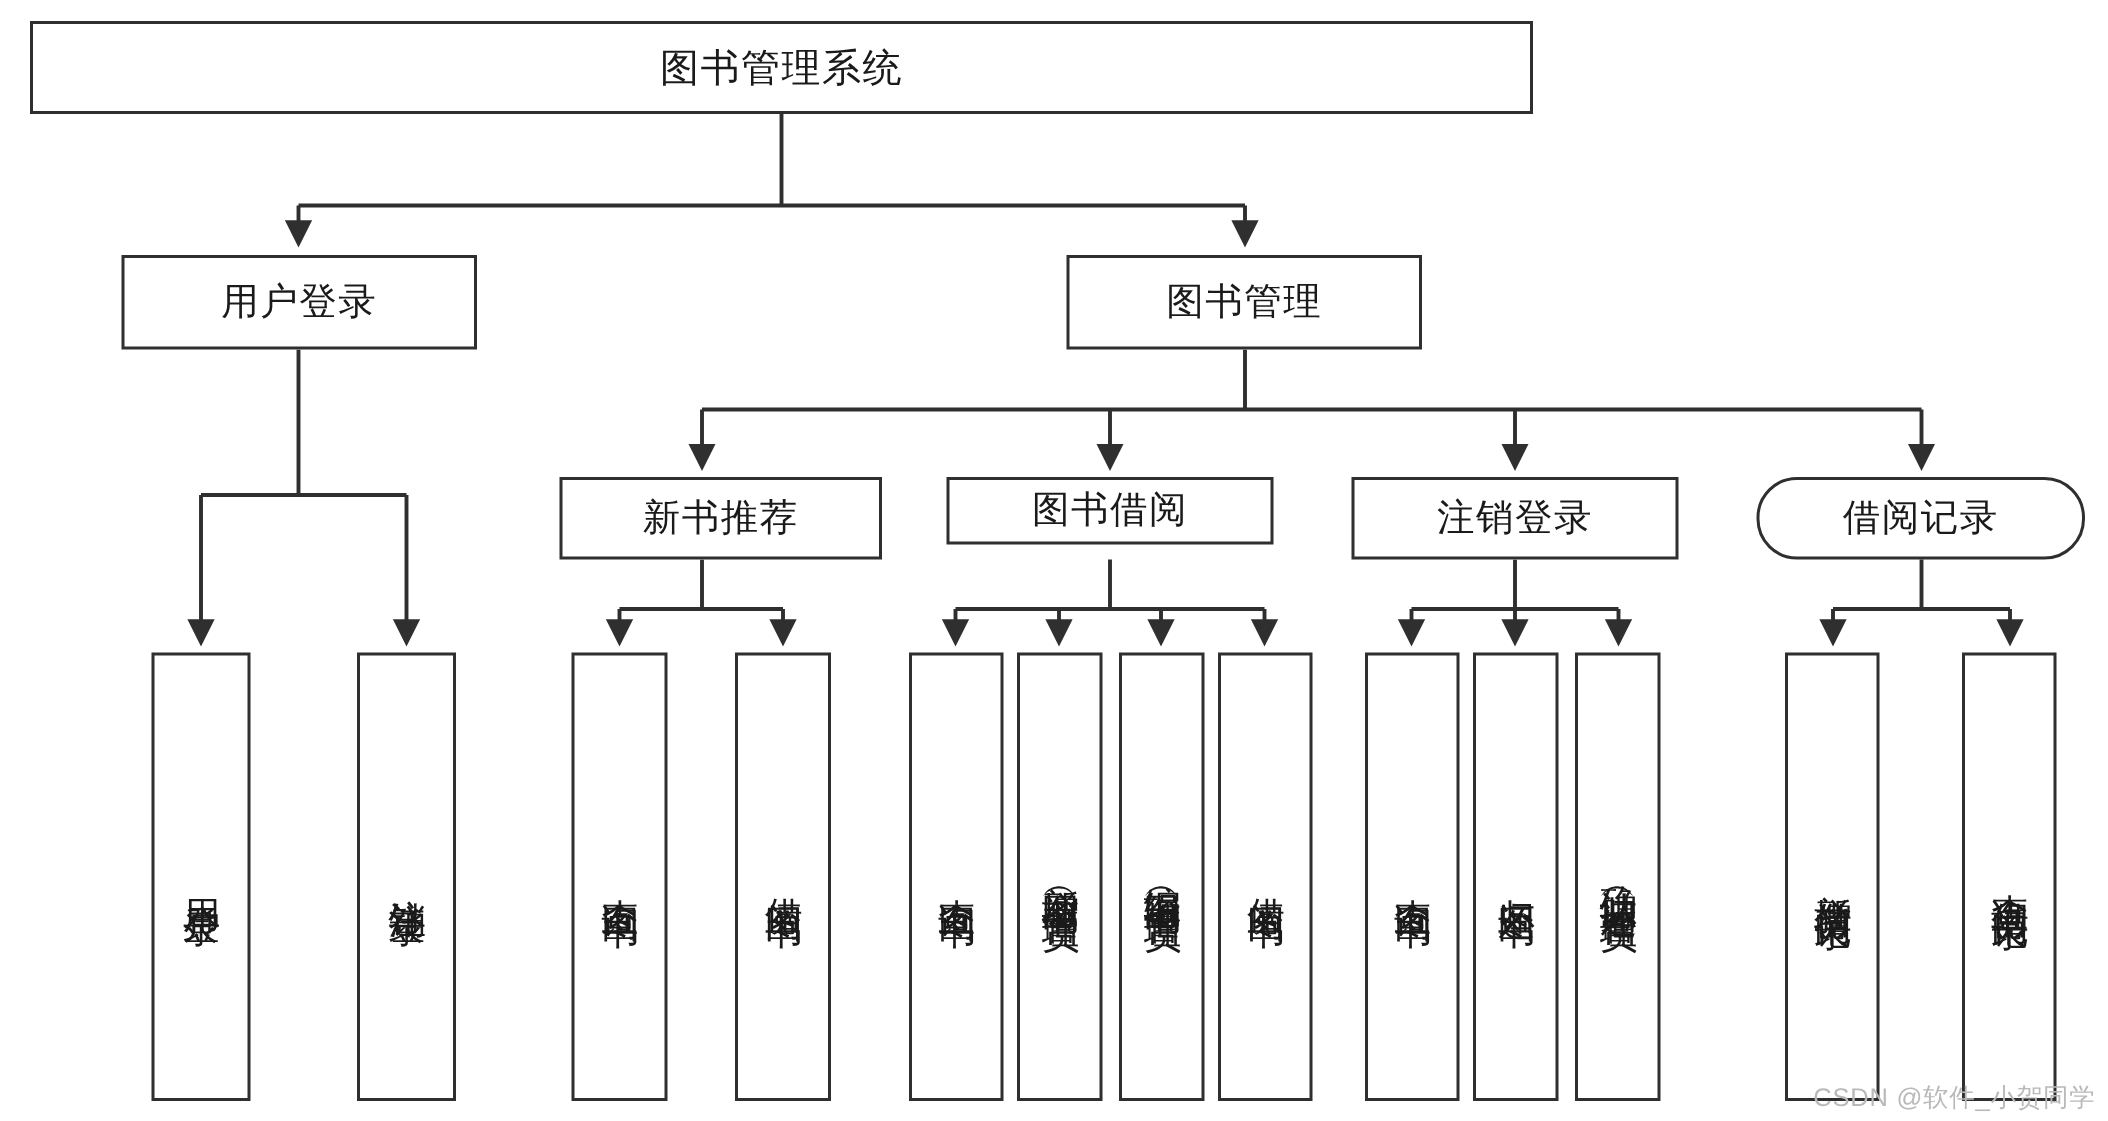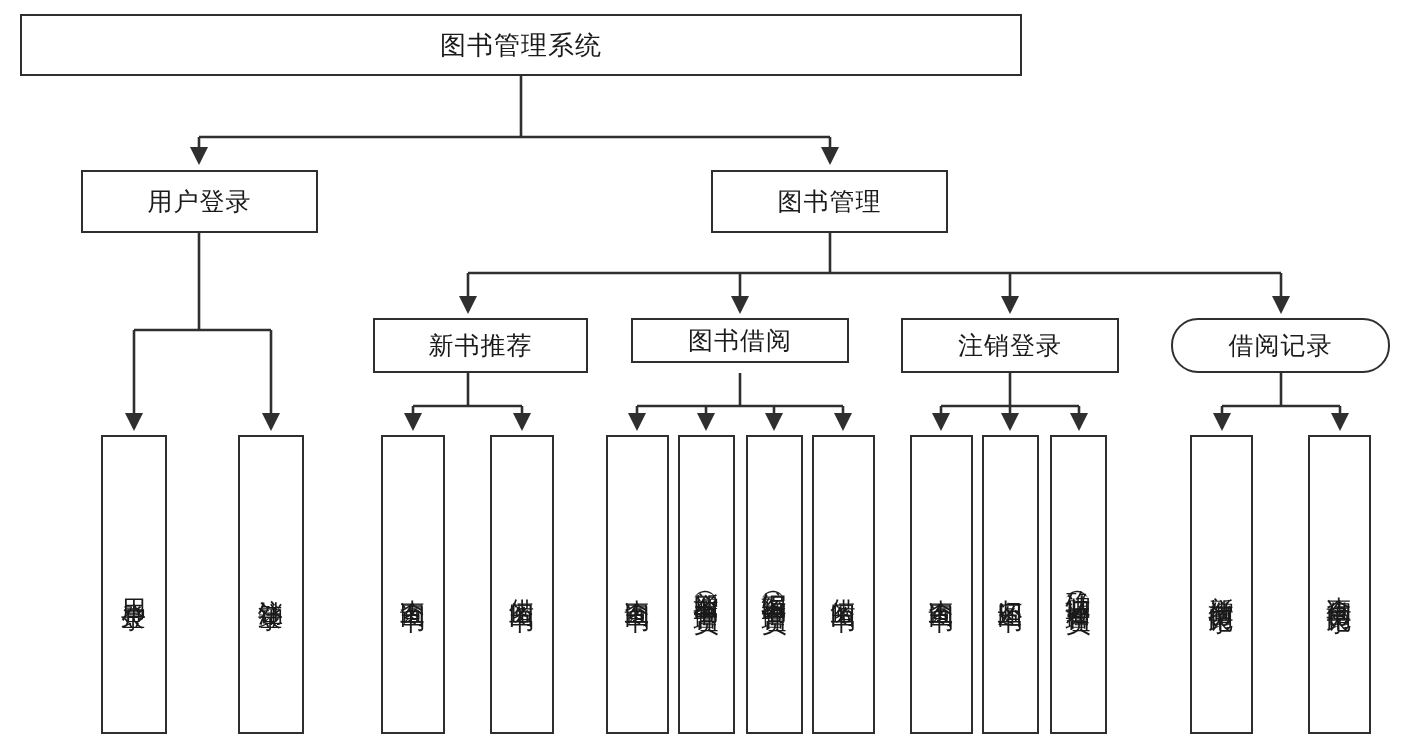--- a/index.html
+++ b/index.html
@@ -194,14 +194,15 @@
     <span class="label">确认归还（管理员）</span>
   </div>
 
   <div class="node vert" style="left:1190px; top:435px; width:63px; height:299px;">
     <span class="label">新增借阅记录</span>
   </div>
   <div class="node vert" style="left:1308px; top:435px; width:63px; height:299px;">
     <span class="label">查询借阅记录</span>
   </div>
 
+  <div id="watermark">CSDN @软件_小贺同学</div>
 
 </div>
 
 </body></html>

